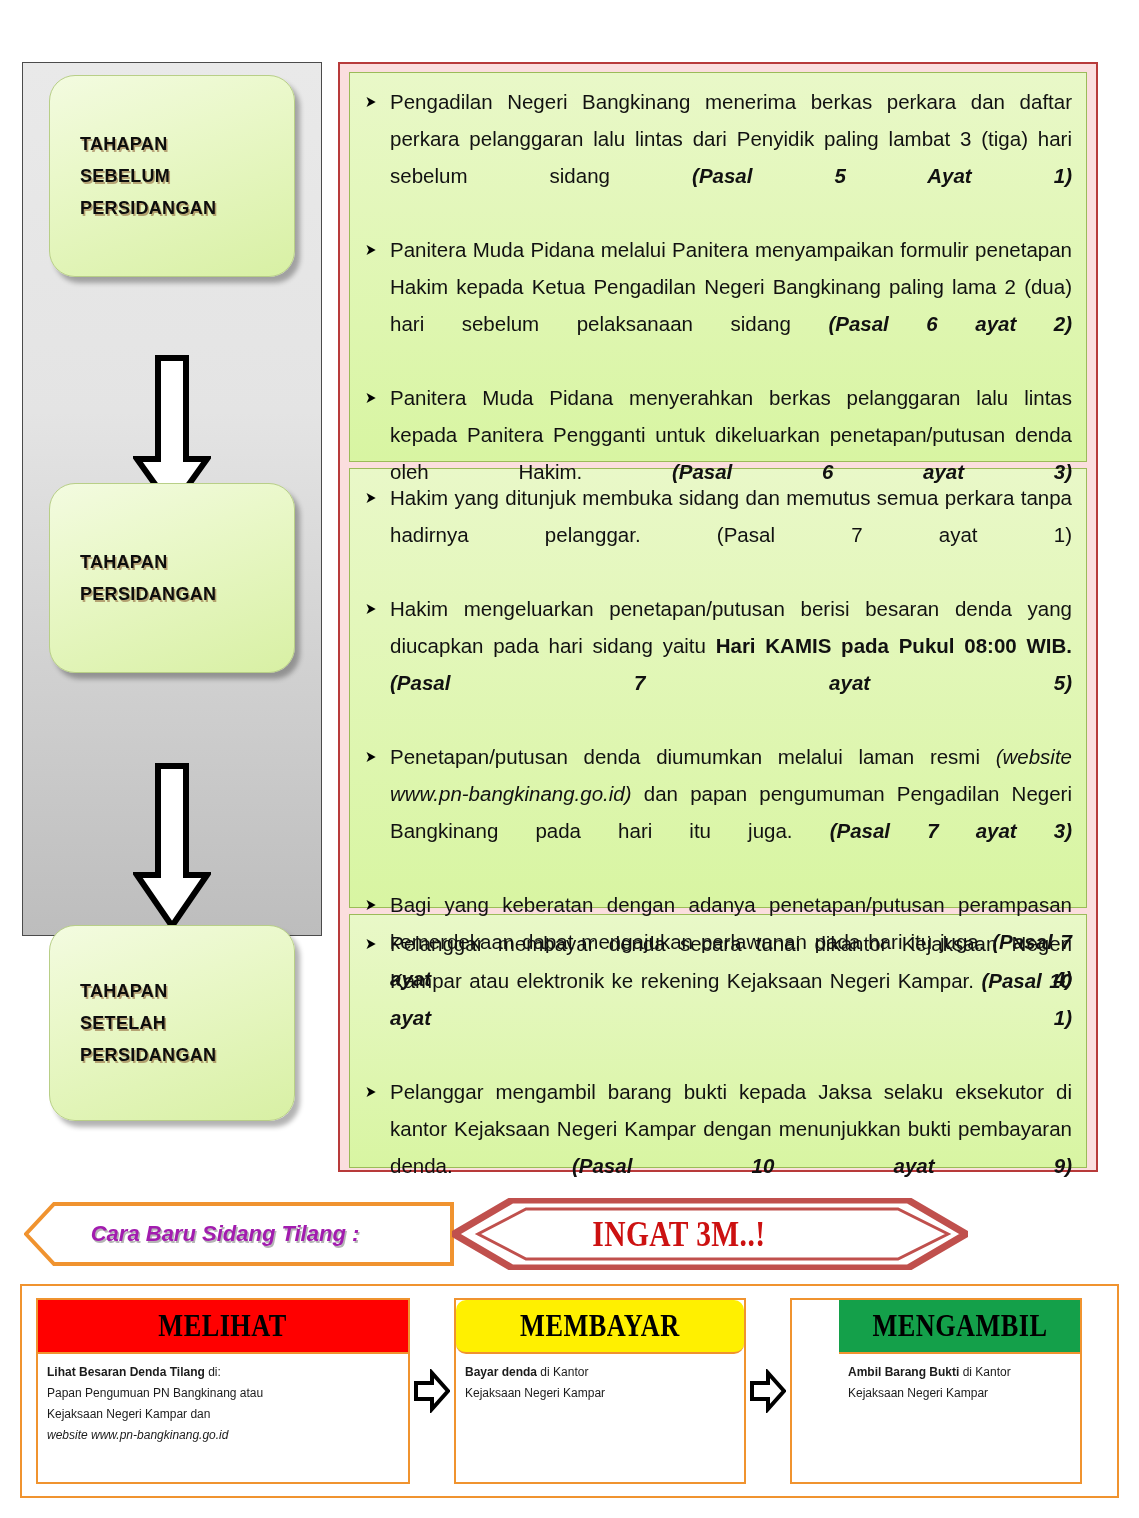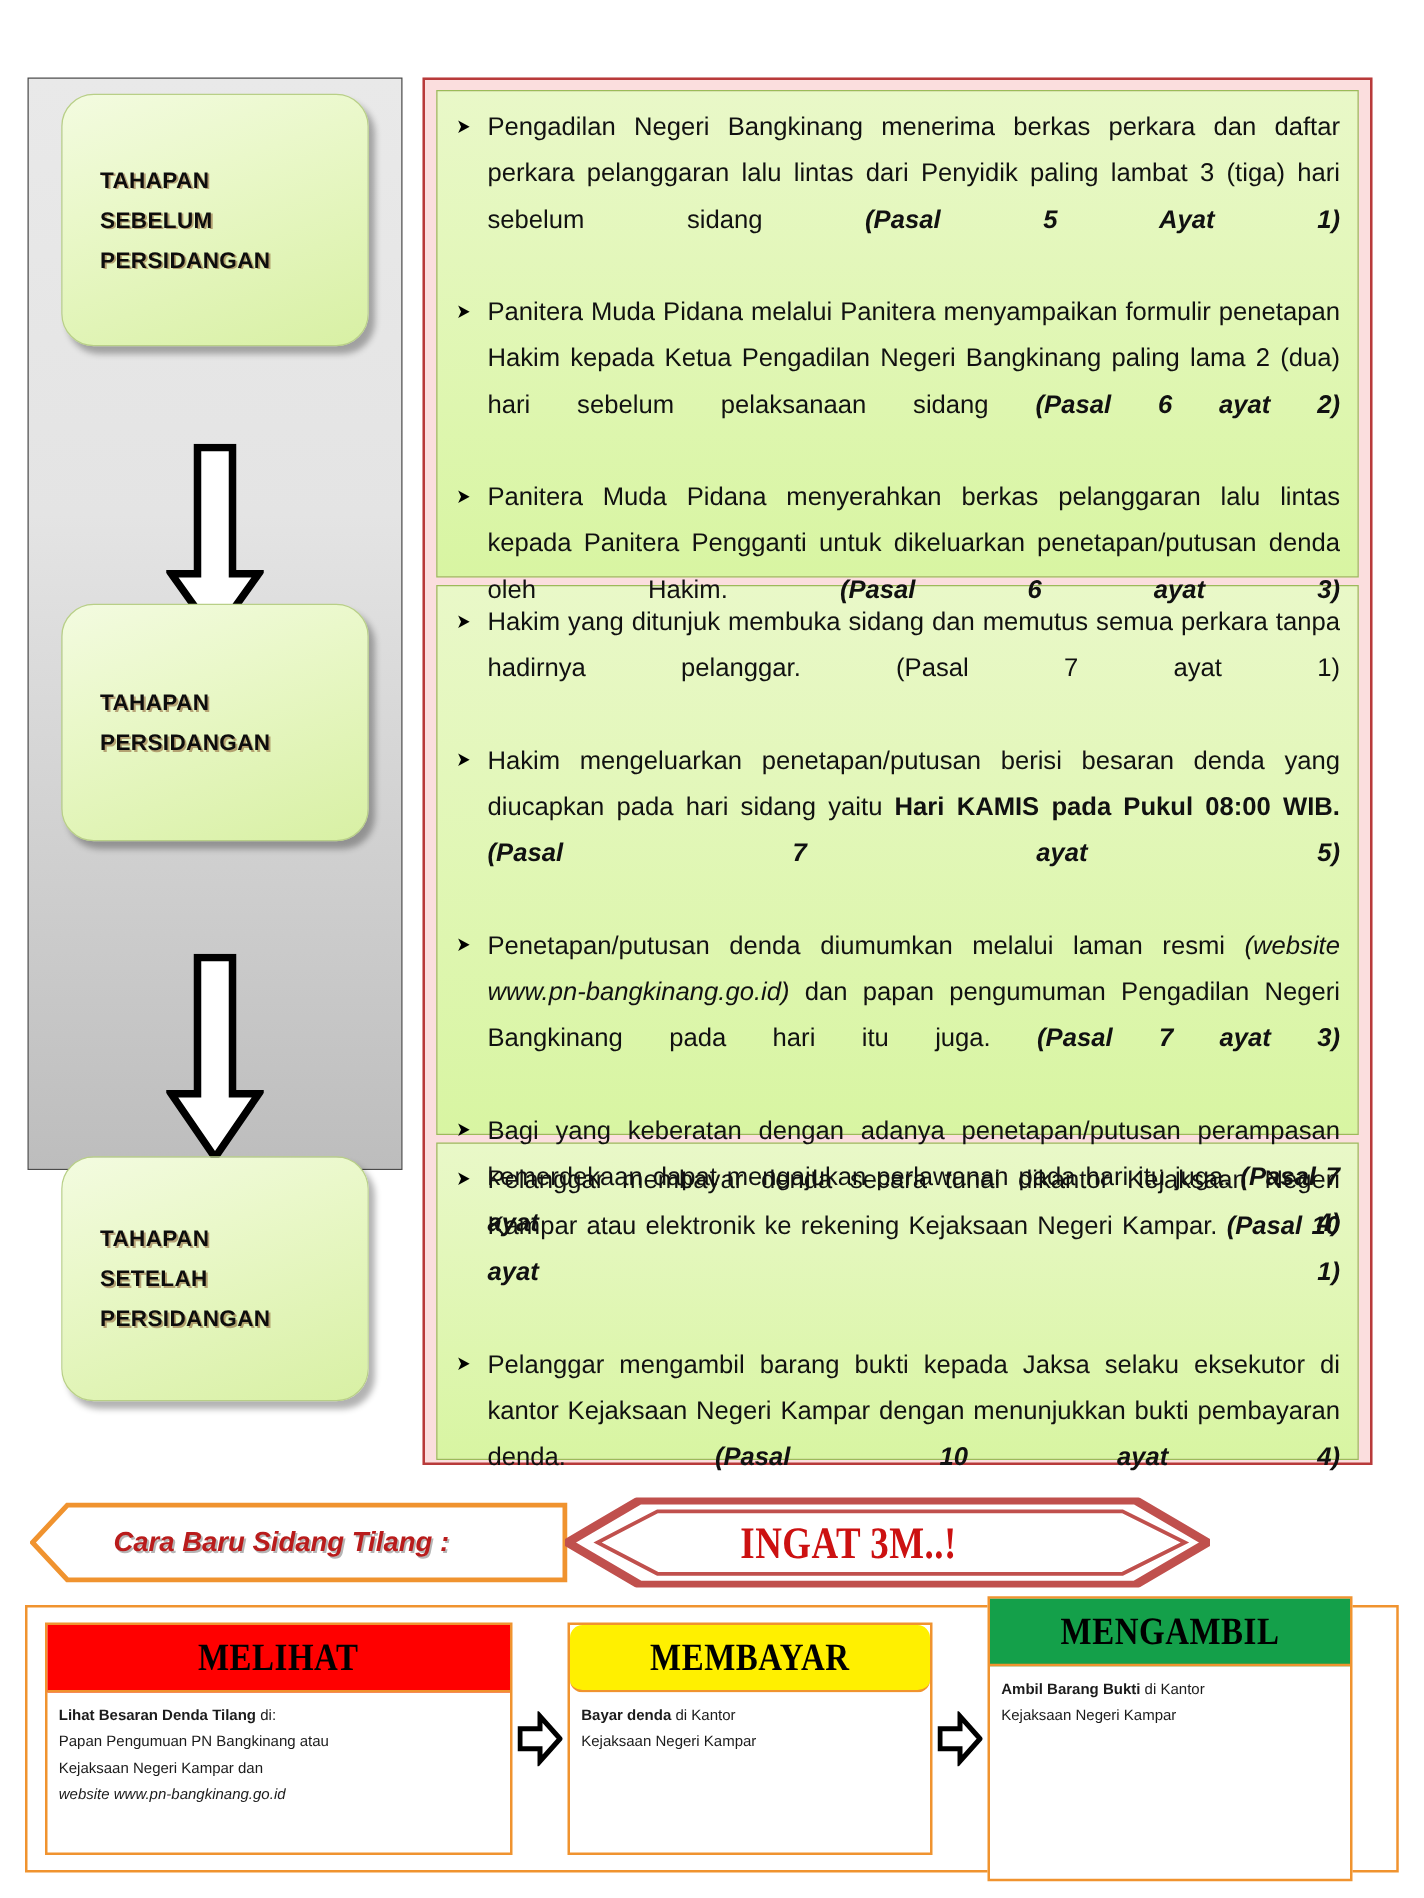--- a/index.html
+++ b/index.html
@@ -136,21 +136,21 @@
   .chevron-left .ctext {
     position: absolute;
     inset: 0;
     display: flex;
     align-items: center;
     justify-content: center;
     padding-right: 28px;
     font-style: italic;
     font-weight: bold;
     font-size: 22px;
-    color: #b91c1c;
+    color: #a21caf;
     text-shadow: 1.5px 1.5px 0 rgba(150,150,150,0.7);
   }
   .chevron-right {
     position: absolute;
     left: 452px; top: 2px;
     width: 516px; height: 72px;
   }
   .chevron-right .ctext {
     position: absolute;
     inset: 0;
@@ -183,21 +183,21 @@
     padding: 14px 14px;
   }
   .m-card {
     border: 2px solid #f0932f;
     background: #fff;
     display: flex;
     flex-direction: column;
   }
   #m-card-1 { width: 374px; height: 186px; }
   #m-card-2 { width: 292px; height: 186px; }
-  #m-card-3 { width: 292px; height: 228px; }
+  #m-card-3 { width: 292px; height: 186px; padding-left: 47px; }
   .m-head {
     height: 54px;
     display: flex;
     align-items: center;
     justify-content: center;
     font-family: "Liberation Serif", serif;
     font-weight: bold;
     font-size: 31px;
     color: #000;
     letter-spacing: 0.5px;
@@ -270,21 +270,21 @@
         <li><span class="txt"><span>Hakim yang ditunjuk membuka sidang dan memutus semua perkara tanpa hadirnya pelanggar. (Pasal 7 ayat 1)</span></span></li>
         <li><span class="txt"><span>Hakim mengeluarkan penetapan/putusan berisi besaran denda yang diucapkan pada hari sidang yaitu </span><b class="bold">Hari KAMIS pada Pukul 08:00 WIB.</b><em class="ital"> (Pasal 7 ayat 5)</em></span></li>
         <li><span class="txt"><span>Penetapan/putusan denda diumumkan melalui laman resmi </span><em class="ital-plain">(website www.pn-bangkinang.go.id)</em><span> dan papan pengumuman Pengadilan Negeri Bangkinang pada hari itu juga. </span><em class="ital">(Pasal 7 ayat 3)</em></span></li>
         <li><span class="txt"><span>Bagi yang keberatan dengan adanya penetapan/putusan perampasan kemerdekaan dapat mengajukan perlawanan pada hari itu juga. </span><em class="ital">(Pasal 7 ayat 4)</em></span></li>
       </ul>
     </div>
 
     <div class="content-box" id="content-box-3">
       <ul class="bullets">
         <li><span class="txt"><span>Pelanggar membayar denda secara tunai dikantor Kejaksaan Negeri Kampar atau elektronik ke rekening Kejaksaan Negeri Kampar. </span><em class="ital">(Pasal 10 ayat 1)</em></span></li>
-        <li><span class="txt"><span>Pelanggar mengambil barang bukti kepada Jaksa selaku eksekutor di kantor Kejaksaan Negeri Kampar dengan menunjukkan bukti pembayaran denda. </span><em class="ital">(Pasal 10 ayat 4)</em></span></li>
+        <li><span class="txt"><span>Pelanggar mengambil barang bukti kepada Jaksa selaku eksekutor di kantor Kejaksaan Negeri Kampar dengan menunjukkan bukti pembayaran denda. </span><em class="ital">(Pasal 10 ayat 9)</em></span></li>
       </ul>
     </div>
   </div>
 
   <div class="banner-row">
 
     <div class="chevron-left">
       <svg class="chev-svg" viewBox="0 0 430 64" preserveAspectRatio="none">
         <polygon points="30,2 428,2 428,62 30,62 2,32" fill="#ffffff" stroke="#f0932f" stroke-width="4"></polygon>
       </svg>

